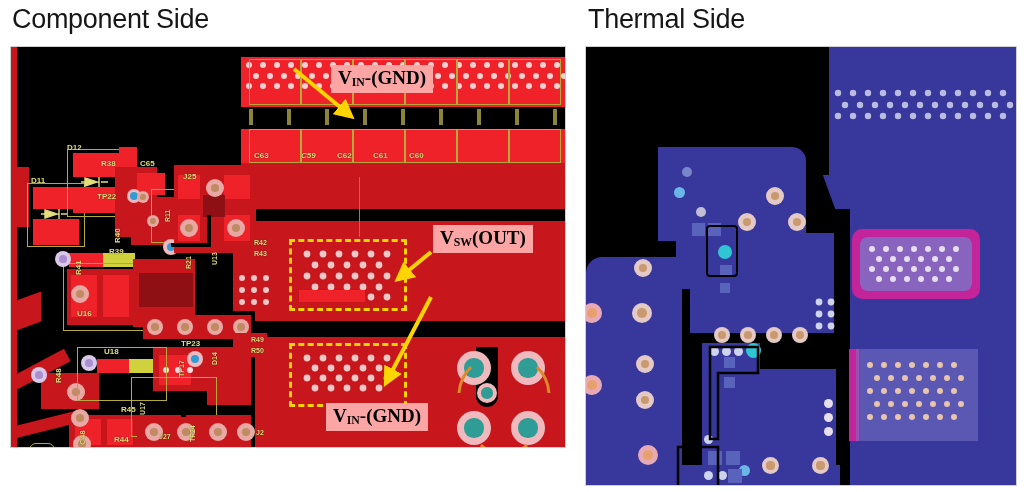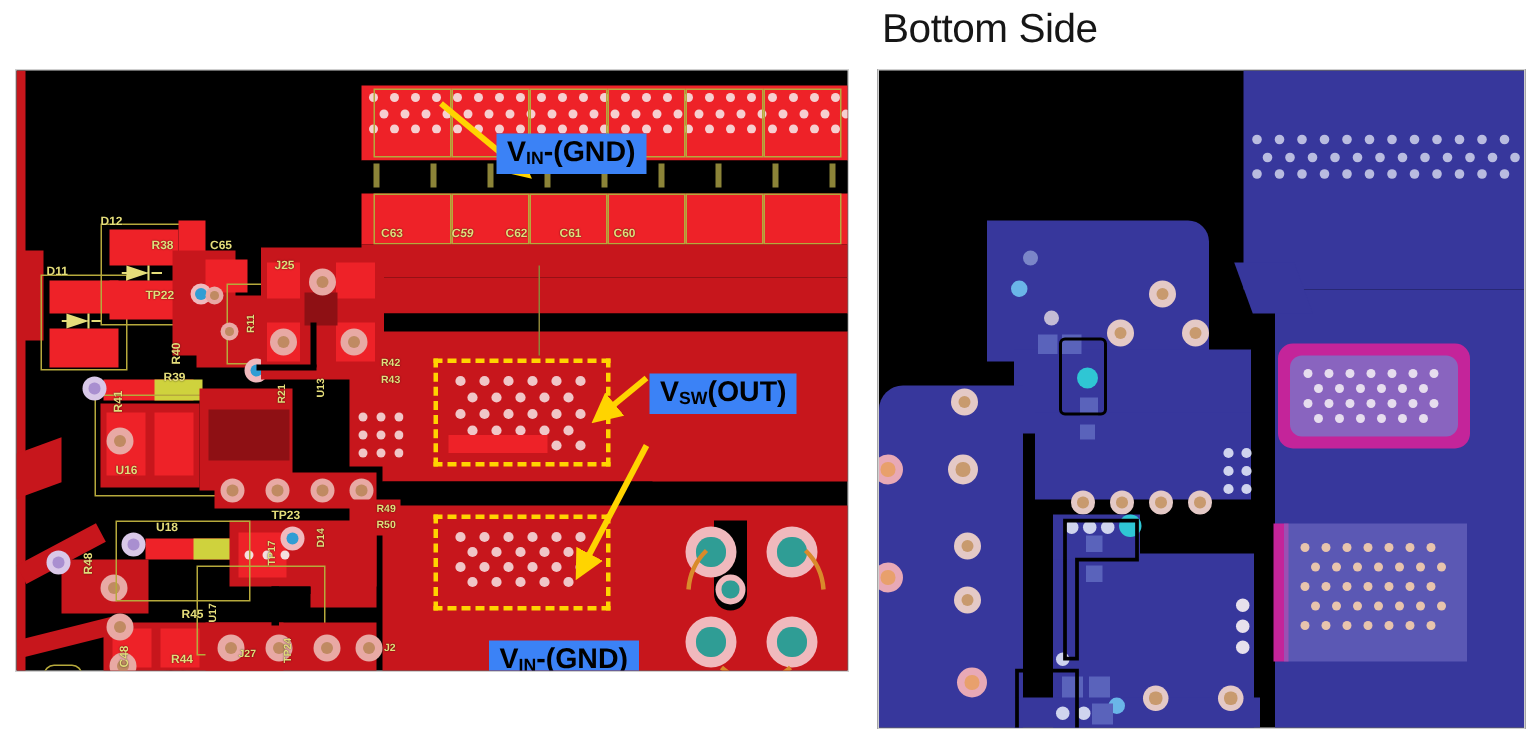--- a/index.html
+++ b/index.html
@@ -53,29 +53,28 @@
   
   .dashbox {
     position: absolute;
     border: 3px dashed #ffd400;
     background: transparent;
   }
 
   
   .callout {
     position: absolute;
-    background: #3b82f6;
+    background: #fca5a5;
     color: #000000;
     font-weight: bold;
     font-size: 19px;
     line-height: 1;
     padding: 3px 7px 4px 7px;
     white-space: nowrap;
-    font-family: Liberation Sans, sans-serif;
-    margin-top: 24px;
+    font-family: Liberation Serif, serif;
   }
   .callout sub { font-size: 0.62em; vertical-align: -0.18em; letter-spacing: 0; }
 
   
   .bluelabel {
     position: absolute;
     background: #2a4d9b;
     color: #ffffff;
     font-weight: 600;
     font-size: 19px;
@@ -95,21 +94,22 @@
   .bsq   { position: absolute; background: #5a63bb; }
   .bmag  { position: absolute; background: #c4249a; border-radius: 10px; }
   .bmag2 { position: absolute; background: #7a74c8; }
   .boutl { position: absolute; border: 2px solid #000; background: transparent; }
 </style>
 </head>
 <body>
 
 <div id="root">
 
-  <div class="panel-title" id="title-right">Bottom Side</div>
+  <div class="panel-title" id="title-left">Component Side</div>
+  <div class="panel-title" id="title-right">Thermal Side</div>
 
   <div class="board" id="board-comp">
 
     <div class="cu-br" style="left:230px;top:10px;width:326px;height:50px;"></div>
 
     <svg class="dotfield" style="left:232px;top:12px;" width="324" height="30">
       <g fill="#f6cfd0">
         <circle cx="6" cy="6" r="3"></circle>
           <circle cx="20" cy="6" r="3"></circle>
           <circle cx="34" cy="6" r="3"></circle>

